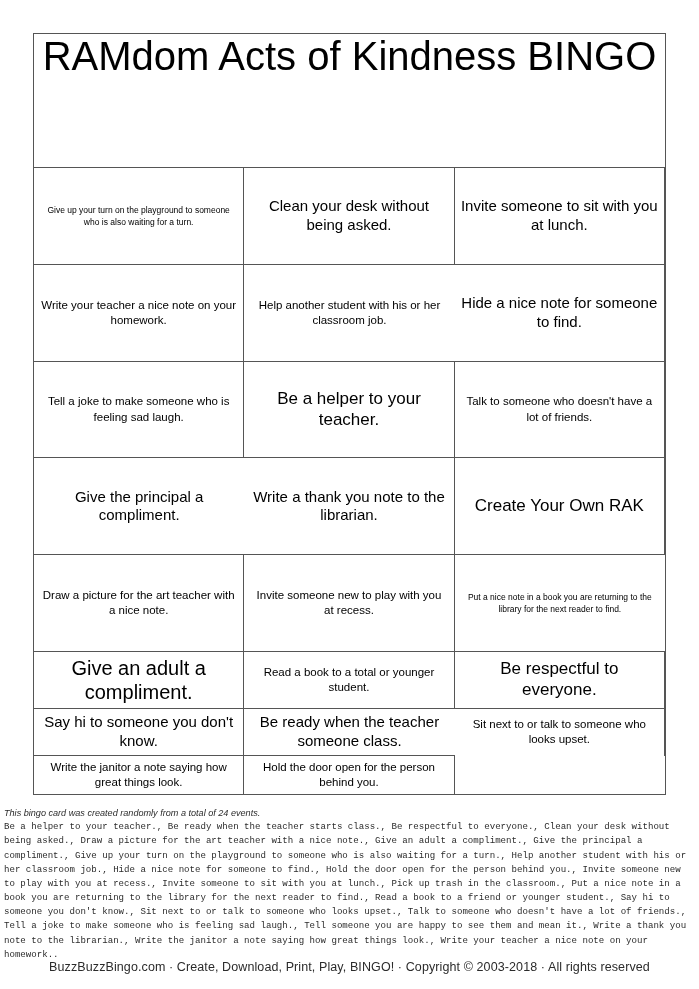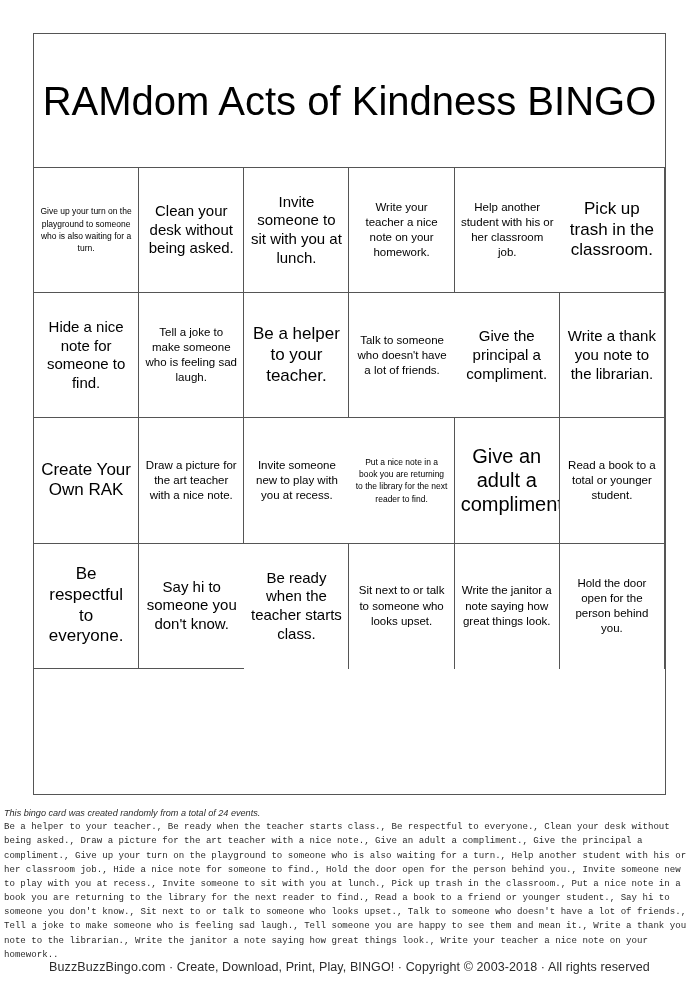--- a/index.html
+++ b/index.html
@@ -27,37 +27,36 @@
     box-sizing: border-box;
     display: flex;
     flex-direction: column;
   }
 
   .card-title-band {
     height: 134px;
     border-bottom: 1px solid #555555;
     box-sizing: border-box;
     display: flex;
-    align-items: center;
     justify-content: center;
     flex: 0 0 auto;
   }
   .card-title {
     font-size: 40px;
     line-height: 1.1;
     font-weight: normal;
     letter-spacing: 0px;
     white-space: nowrap;
     text-align: center;
   }
 
   .grid {
     flex: 1 1 auto;
     display: grid;
-    grid-template-columns: repeat(6, 1fr);
+    grid-template-columns: repeat(3, 1fr);
     grid-template-rows: repeat(5, 1fr);
   }
 
   .cell {
     border-right: 1px solid #555555;
     border-bottom: 1px solid #555555;
     box-sizing: border-box;
     display: flex;
     align-items: center;
     justify-content: center;
@@ -124,23 +123,20 @@
       </div>
       <div class="cell fs-lg">
         <span class="cell-text">Invite someone to sit with you at lunch.</span>
       </div>
       <div class="cell fs-sm">
         <span class="cell-text">Write your teacher a nice note on your homework.</span>
       </div>
       <div class="cell fs-sm">
         <span class="cell-text">Help another student with his or her classroom job.</span>
       </div>
-      <div class="cell fs-xl">
-        <span class="cell-text">Pick up trash in the classroom.</span>
-      </div>
       <div class="cell fs-lg">
         <span class="cell-text">Hide a nice note for someone to find.</span>
       </div>
       <div class="cell fs-sm">
         <span class="cell-text">Tell a joke to make someone who is feeling sad laugh.</span>
       </div>
       <div class="cell fs-xl">
         <span class="cell-text">Be a helper to your teacher.</span>
       </div>
       <div class="cell fs-sm">
@@ -170,21 +166,21 @@
       <div class="cell fs-sm">
         <span class="cell-text">Read a book to a total or younger student.</span>
       </div>
       <div class="cell fs-xl">
         <span class="cell-text">Be respectful to everyone.</span>
       </div>
       <div class="cell fs-lg">
         <span class="cell-text">Say hi to someone you don't know.</span>
       </div>
       <div class="cell fs-lg">
-        <span class="cell-text">Be ready when the teacher starts class.</span>
+        <span class="cell-text">Be ready when the teacher someone class.</span>
       </div>
       <div class="cell fs-sm">
         <span class="cell-text">Sit next to or talk to someone who looks upset.</span>
       </div>
       <div class="cell fs-sm">
         <span class="cell-text">Write the janitor a note saying how great things look.</span>
       </div>
       <div class="cell fs-sm">
         <span class="cell-text">Hold the door open for the person behind you.</span>
       </div>

